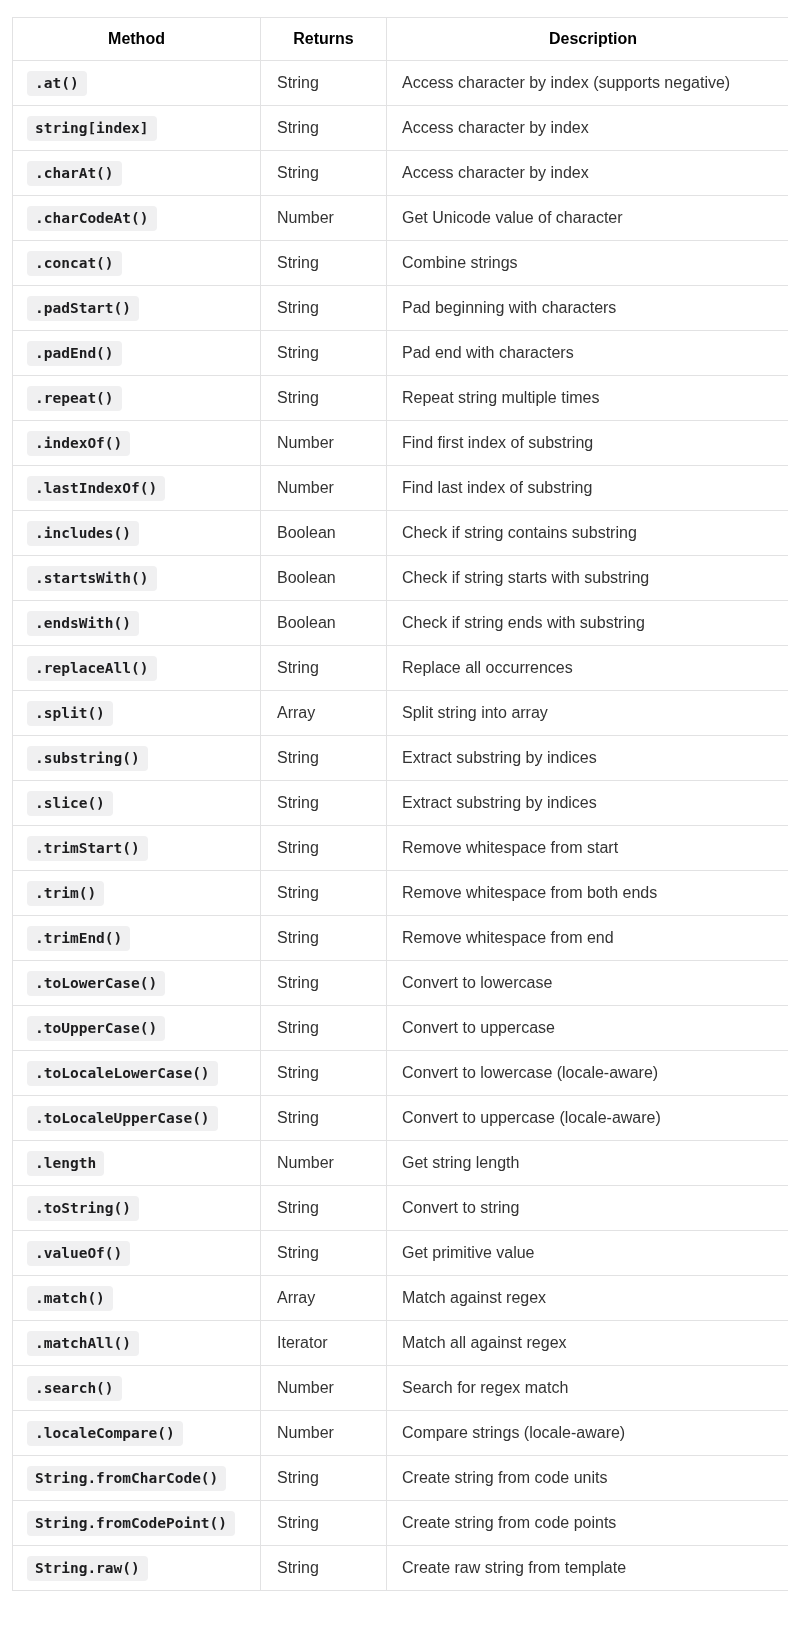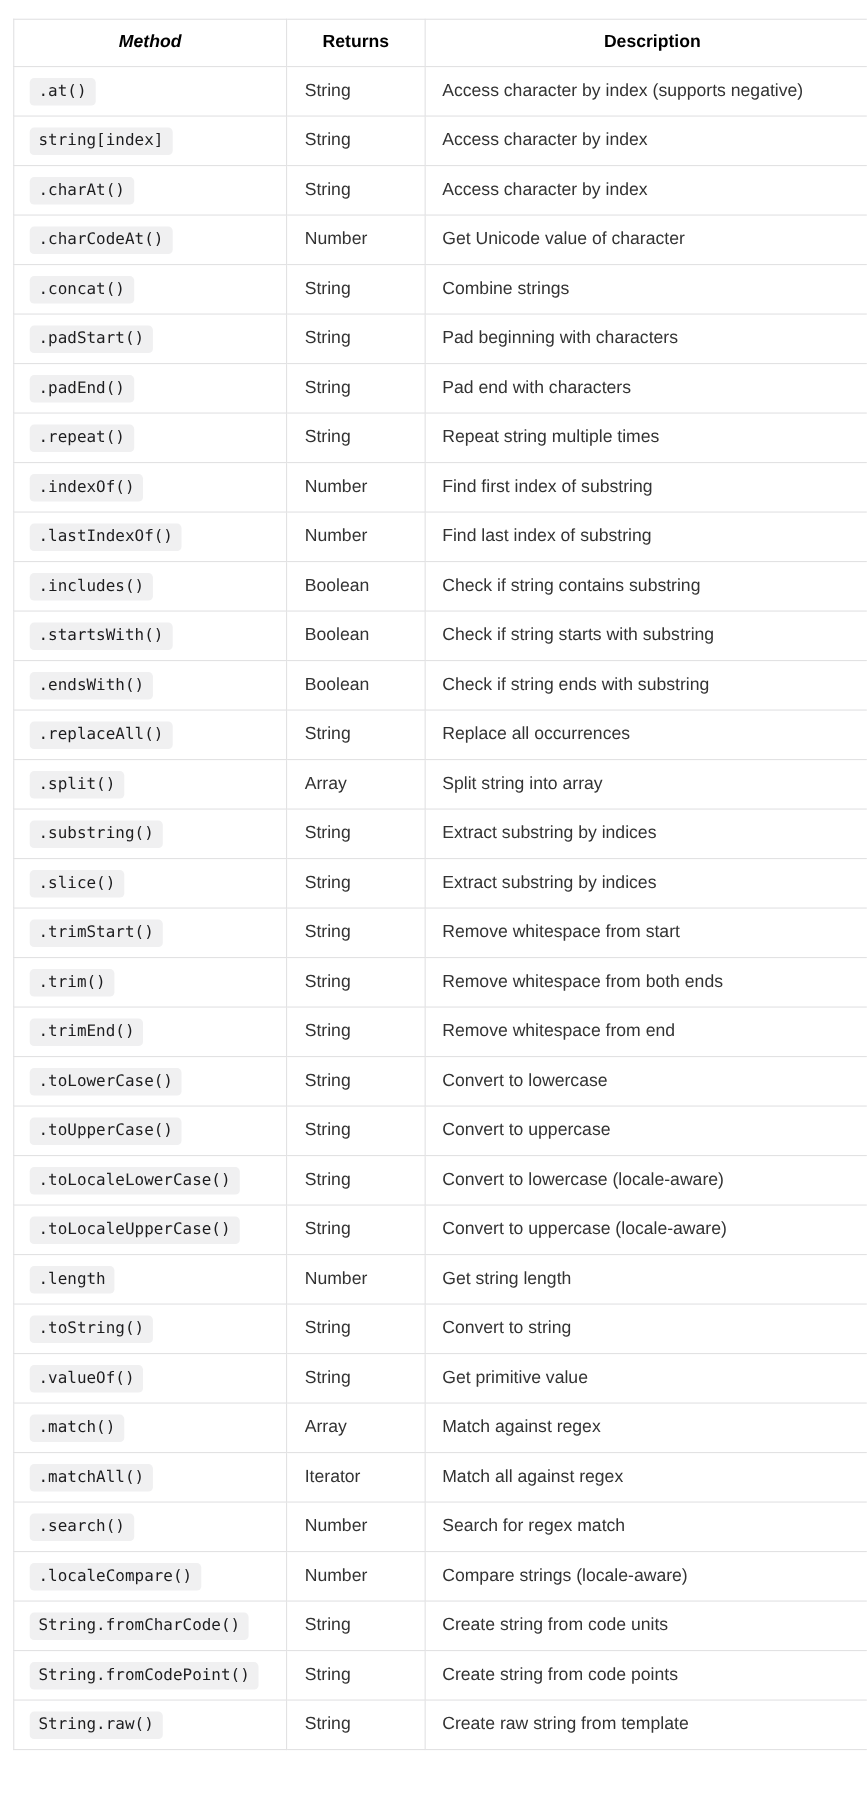--- a/index.html
+++ b/index.html
@@ -38,24 +38,24 @@
     color: var(--header-text);
     text-align: center;
     padding: 11px 8px;
     line-height: 20px;
   }
   .methods-table td {
     font-size: 16px;
     color: var(--body-text);
     line-height: 20px;
   }
-  .col-method { width: 248px; font-style: italic; }
+  .col-method { width: 248px; }
   .col-returns { width: 126px; }
   .col-desc { width: 413px; }
-  .cell-method { padding: 9px 10px 9px 14px; }
+  .cell-method { padding: 9px 10px 9px 14px; font-weight: bold; }
   .cell-returns { padding: 12px 8px 12px 16px; }
   .cell-desc { padding: 12px 10px 12px 15px; }
   .chip {
     display: inline-block;
     font-family: "DejaVu Sans Mono", "Liberation Mono", monospace;
     font-size: 14.5px;
     line-height: 19px;
     background: var(--chip-bg);
     color: var(--chip-text);
     border-radius: 4px;

